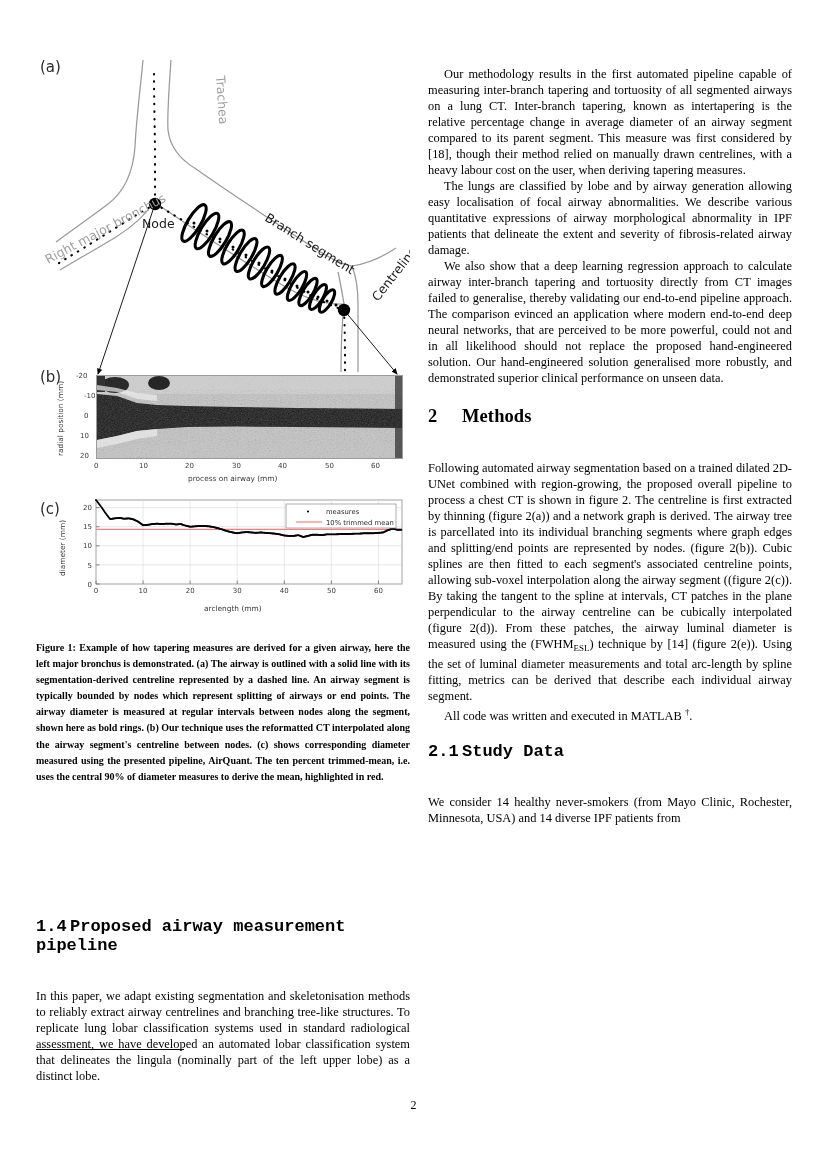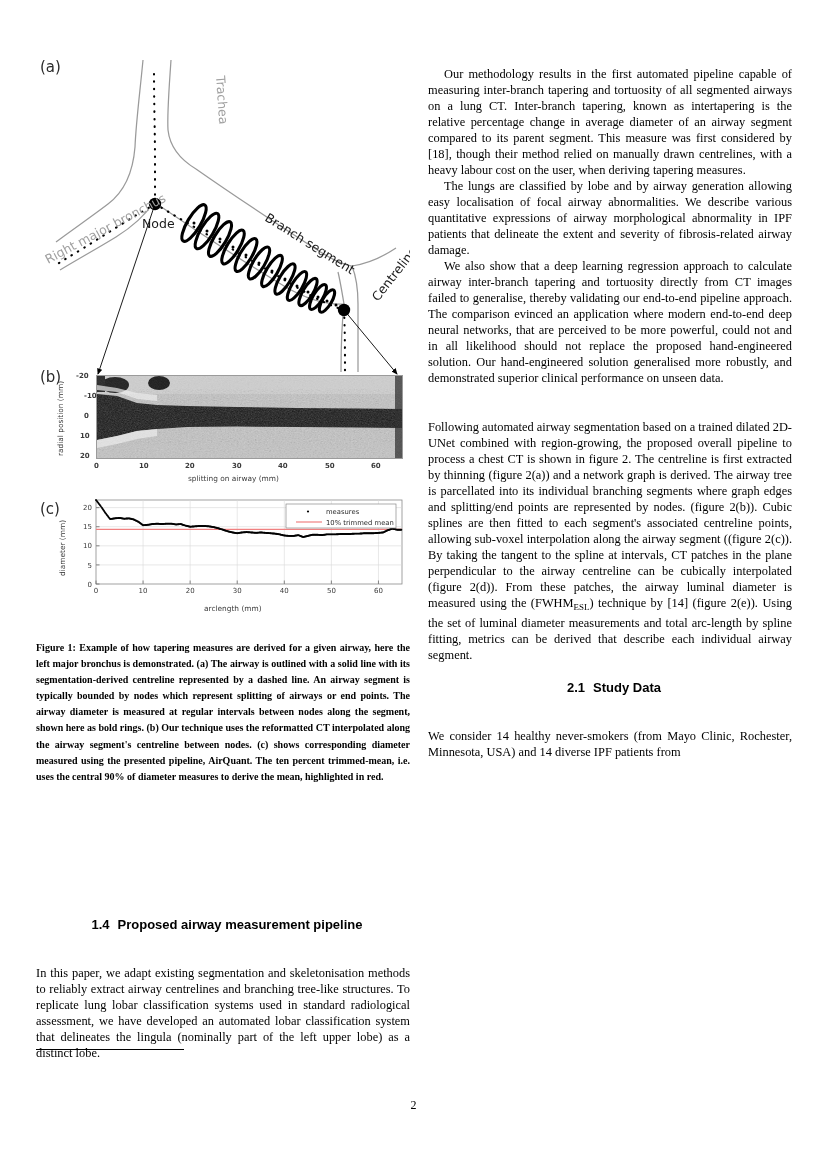--- a/index.html
+++ b/index.html
@@ -44,25 +44,24 @@
   h2.section {
     font-family: "Liberation Serif", serif;
     font-size: 18.5px;
     font-weight: bold;
     margin: 20px 0 12px 0;
     letter-spacing: 0.1px;
   }
   h2.section .num { display:inline-block; width: 34px; }
 
   h3.subsection {
-    font-family: Liberation Sans, sans-serif;
-    font-size: 13px;
+    font-family: Liberation Mono, monospace;
+    font-size: 17px;
     font-weight: bold;
     margin: 17px 0 9px 0;
-    text-align: center;
   }
   h3.subsection .num { display:inline-block; width: 34px; }
 
   
   .figure-block {
     position: absolute;
     left: 36px;
     top: 52px;
     width: 374px;
     height: 575px;
@@ -121,21 +120,20 @@
   .axlabel.rot {
     transform: rotate(-90deg);
     transform-origin: 0 0;
   }
   .tick {
     position: absolute;
     font-family: "DejaVu Sans", sans-serif;
     font-size: 7px;
     color: #3a3a3a;
     white-space: nowrap;
-    font-weight: bold;
   }
 
   
   #panelC {
     position: absolute;
     left: 0; top: 440px;
     width: 374px; height: 140px;
   }
 
   
@@ -324,21 +322,21 @@
       <div class="tick" style="left:44px; top:82px;">20</div>
 
       <div class="tick" style="left:58px;  top:92px;">0</div>
       <div class="tick" style="left:103px; top:92px;">10</div>
       <div class="tick" style="left:149px; top:92px;">20</div>
       <div class="tick" style="left:196px; top:92px;">30</div>
       <div class="tick" style="left:242px; top:92px;">40</div>
       <div class="tick" style="left:289px; top:92px;">50</div>
       <div class="tick" style="left:335px; top:92px;">60</div>
 
-      <div class="axlabel" style="left:152px; top:104px;">splitting on airway (mm)</div>
+      <div class="axlabel" style="left:152px; top:104px;">process on airway (mm)</div>
     </div>
 
     <div id="panelC">
       <div class="panel-letter" style="left:4px; top:8px;">(c)</div>
 
       <svg id="chartC" width="374" height="110" viewBox="0 0 374 110" style="position:absolute; left:0; top:0;">
           <rect x="60" y="8" width="306" height="84" fill="#ffffff" stroke="#8a8a8a" stroke-width="0.8"></rect>
           <line x1="60" y1="72.9090909090909" x2="366" y2="72.9090909090909" stroke="#d9d9d9" stroke-width="0.6"></line>
           <line x1="60" y1="53.81818181818182" x2="366" y2="53.81818181818182" stroke="#d9d9d9" stroke-width="0.6"></line>
           <line x1="60" y1="34.727272727272734" x2="366" y2="34.727272727272734" stroke="#d9d9d9" stroke-width="0.6"></line>
@@ -851,23 +849,27 @@
     <p class="body noindent">In this paper, we adapt existing segmentation and skeletonisation methods to reliably extract airway centrelines and branching tree-like structures. To replicate lung lobar classification systems used in standard radiological assessment, we have developed an automated lobar classification system that delineates the lingula (nominally part of the left upper lobe) as a distinct lobe.</p>
   </div>
 
   <div class="footnote-rule"></div>
 
   <div class="col-right">
     <p class="body">Our methodology results in the first automated pipeline capable of measuring inter-branch tapering and tortuosity of all segmented airways on a lung CT. Inter-branch tapering, known as intertapering is the relative percentage change in average diameter of an airway segment compared to its parent segment. This measure was first considered by [18], though their method relied on manually drawn centrelines, with a heavy labour cost on the user, when deriving tapering measures.</p>
     <p class="body">The lungs are classified by lobe and by airway generation allowing easy localisation of focal airway abnormalities. We describe various quantitative expressions of airway morphological abnormality in IPF patients that delineate the extent and severity of fibrosis-related airway damage.</p>
     <p class="body">We also show that a deep learning regression approach to calculate airway inter-branch tapering and tortuosity directly from CT images failed to generalise, thereby validating our end-to-end pipeline approach. The comparison evinced an application where modern end-to-end deep neural networks, that are perceived to be more powerful, could not and in all likelihood should not replace the proposed hand-engineered solution. Our hand-engineered solution generalised more robustly, and demonstrated superior clinical performance on unseen data.</p>
 
+    <h2 class="section">
+      <span class="num">2</span><span>Methods</span>
+    </h2>
 
     <p class="body noindent"><span>Following automated airway segmentation based on a trained dilated 2D-UNet combined with region-growing, the proposed overall pipeline to process a chest CT is shown in figure 2. The centreline is first extracted by thinning (figure 2(a)) and a network graph is derived. The airway tree is parcellated into its individual branching segments where graph edges and splitting/end points are represented by nodes. (figure 2(b)). Cubic splines are then fitted to each segment's associated centreline points, allowing sub-voxel interpolation along the airway segment ((figure 2(c)). By taking the tangent to the spline at intervals, CT patches in the plane perpendicular to the airway centreline can be cubically interpolated (figure 2(d)). From these patches, the airway luminal diameter is measured using the (FWHM</span><sub class="sm">ESL</sub><span>) technique by [14] (figure 2(e)). Using the set of luminal diameter measurements and total arc-length by spline fitting, metrics can be derived that describe each individual airway segment.</span></p>
 
+    <p class="body"><span>All code was written and executed in MATLAB</span>&nbsp;<sup class="dagger">†</sup><span>.</span></p>
 
     <h3 class="subsection">
       <span class="num">2.1</span><span>Study Data</span>
     </h3>
     <p class="body noindent">We consider 14 healthy never-smokers (from Mayo Clinic, Rochester, Minnesota, USA) and 14 diverse IPF patients from</p>
   </div>
 
   <div class="pagenum">2</div>
 
 </div>

